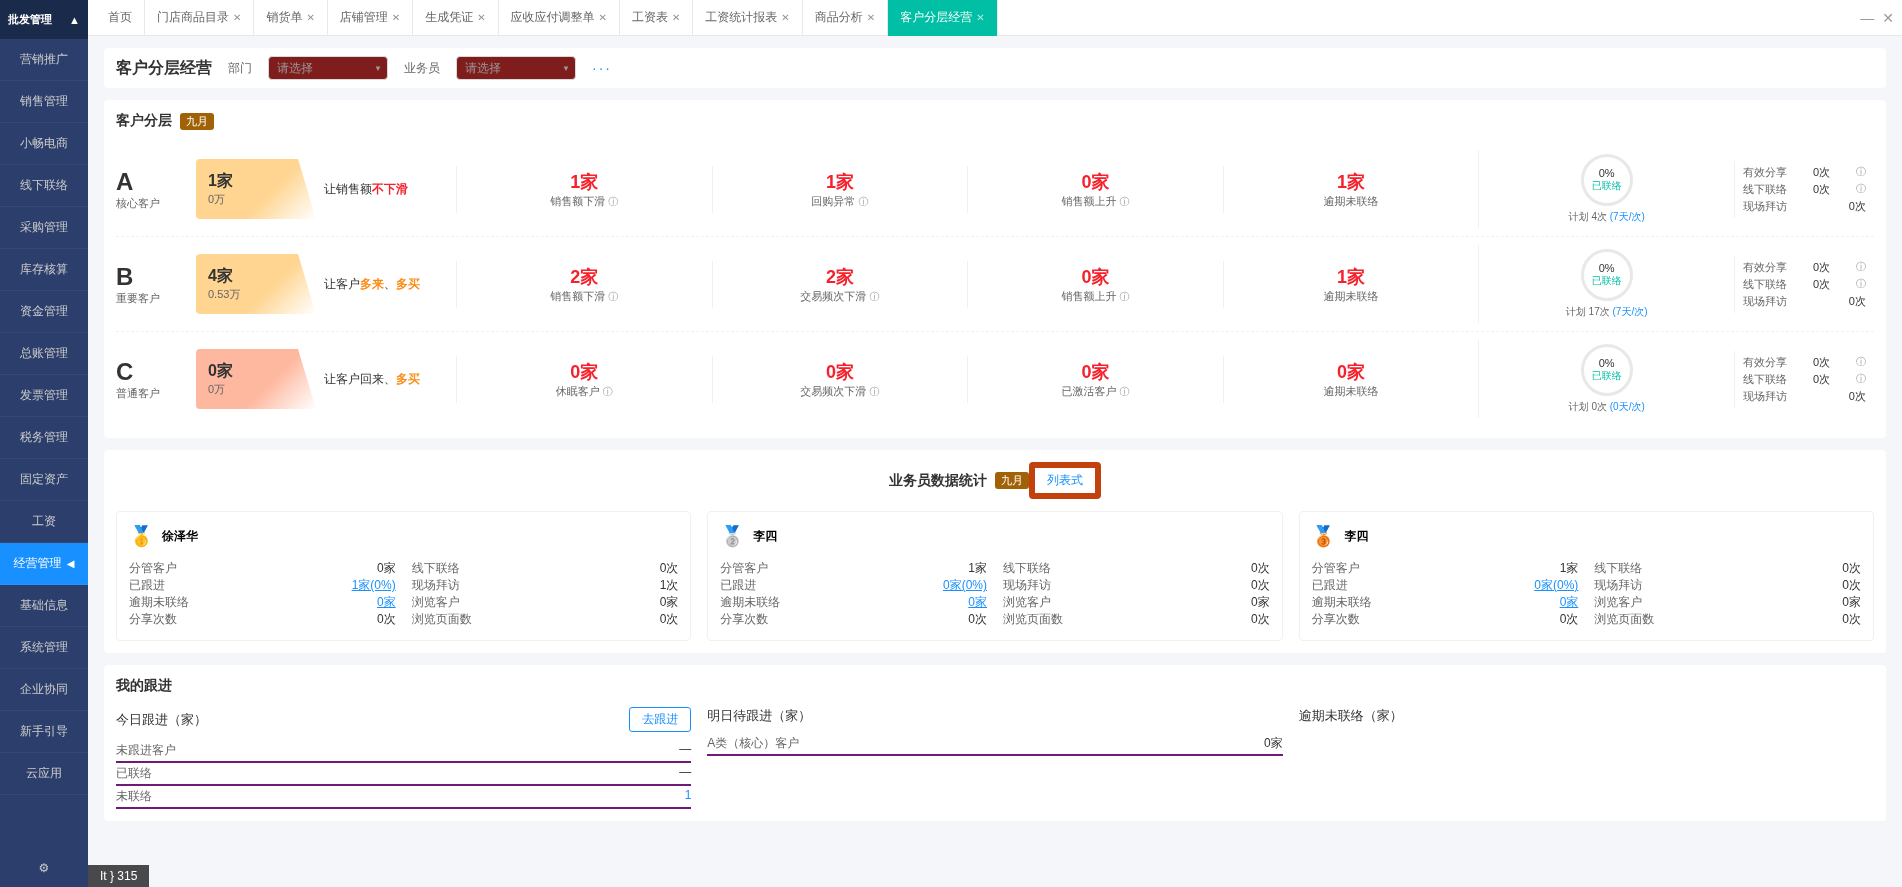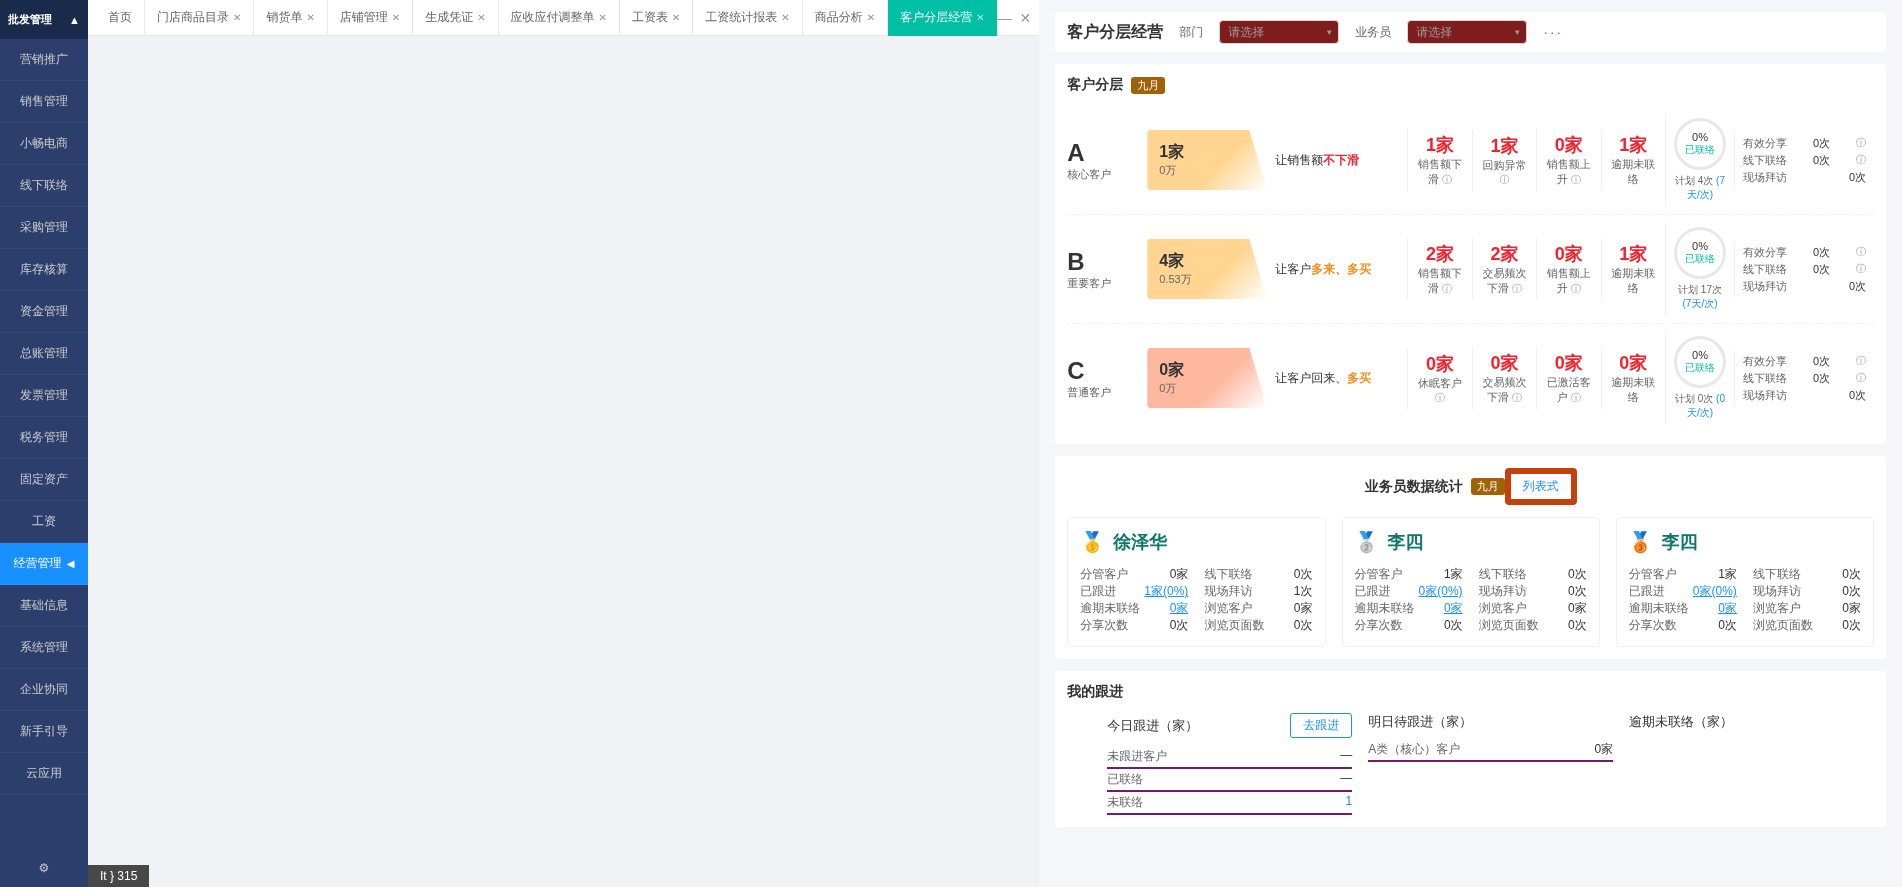--- a/index.html
+++ b/index.html
@@ -39,21 +39,21 @@
     .sidebar-item.active { background: #1890ff; color: #fff; }
     .sidebar-bottom {
       margin-top: auto;
       padding: 12px 8px;
       text-align: center;
       cursor: pointer;
       color: #ccc;
     }
 
     
-    .main { flex: 1; display: flex; overflow: hidden; }
+    .main { flex: 1; display: flex; flex-direction: column; overflow: hidden; }
 
     
     .tab-bar {
       background: #fff;
       display: flex;
       align-items: center;
       border-bottom: 1px solid #e8e8e8;
       height: 36px;
       padding: 0 8px;
       flex-shrink: 0;
@@ -263,34 +263,34 @@
       font-size: 12px;
       color: #1890ff;
       cursor: pointer;
       background: #fff;
     }
 
     .staff-grid { display: grid; grid-template-columns: 1fr 1fr 1fr; gap: 16px; }
     .staff-card { border: 1px solid #f0f0f0; border-radius: 4px; padding: 12px; }
     .staff-name-row { display: flex; align-items: center; gap: 8px; margin-bottom: 12px; }
     .staff-medal { font-size: 20px; }
-    .staff-name { font-size: 18px; font-weight: bold; color: #0f766e; }
+    .staff-name { font-size: 12px; font-weight: bold; color: #000000; }
 
     .staff-stats-grid { display: grid; grid-template-columns: 1fr 1fr; gap: 4px 16px; }
     .staff-stat-row { display: flex; justify-content: space-between; font-size: 12px; }
     .staff-stat-label { color: #666; }
     .staff-stat-val { color: #1890ff; cursor: pointer; text-decoration: underline; }
     .staff-stat-val-plain { color: #333; }
 
     
     .followup-section { background: #fff; border-radius: 4px; padding: 12px; }
     .followup-header { display: flex; align-items: center; margin-bottom: 12px; }
     .followup-title { font-size: 14px; font-weight: bold; color: #333; }
 
-    .followup-grid { display: grid; grid-template-columns: 1fr 1fr 1fr; gap: 16px; margin-left: 40px; }
+    .followup-grid { display: grid; grid-template-columns: 1fr 1fr 1fr; gap: 16px; }
     .followup-card { }
     .followup-card-title { font-size: 13px; color: #333; margin-bottom: 8px; display: flex; align-items: center; justify-content: space-between; }
     .goto-btn {
       border: 1px solid #1890ff;
       color: #1890ff;
       padding: 3px 12px;
       border-radius: 3px;
       font-size: 12px;
       cursor: pointer;
       background: #fff;

